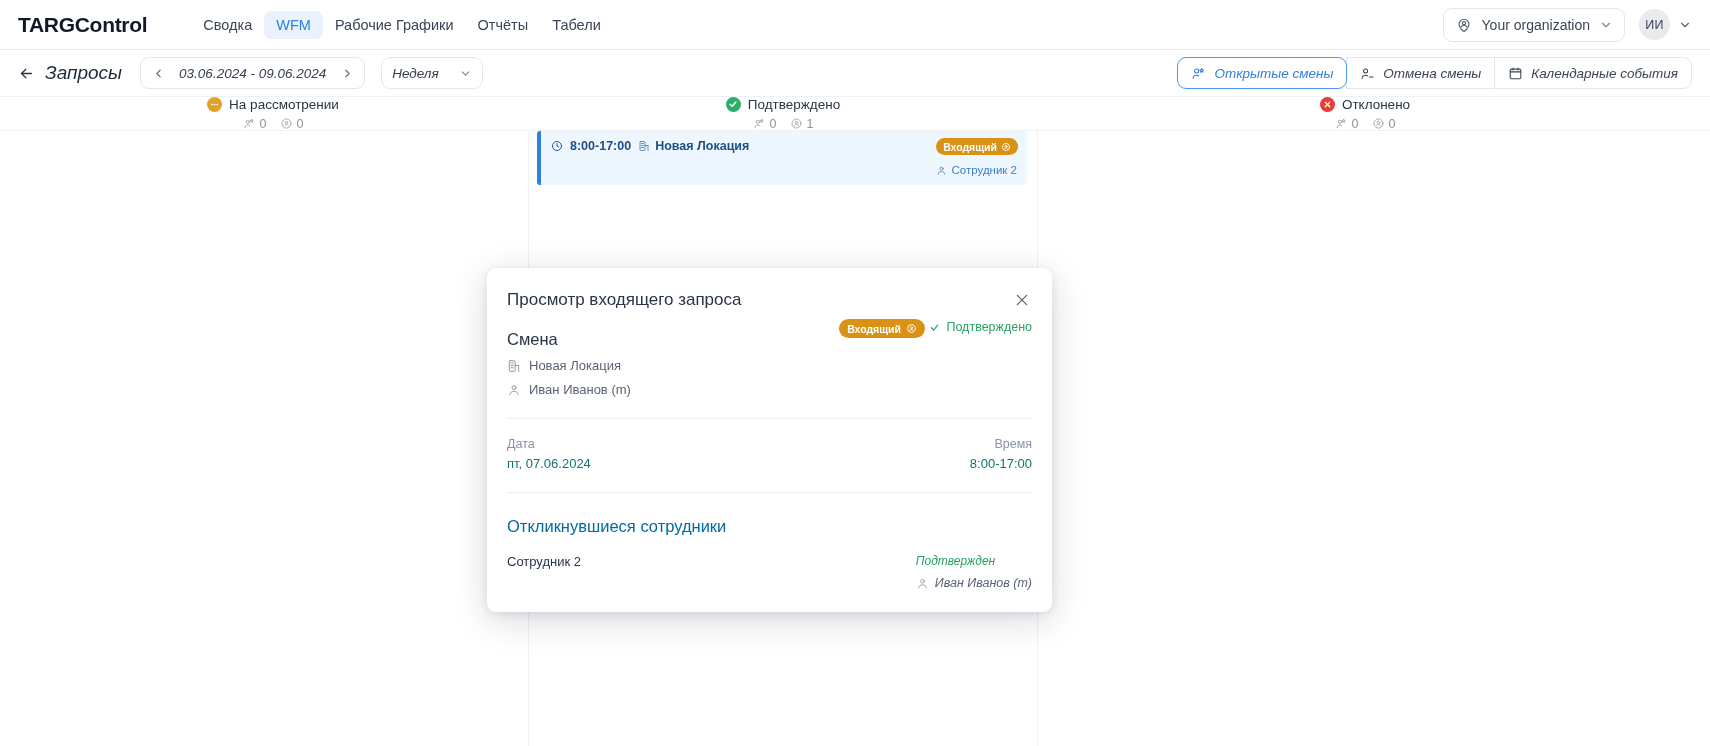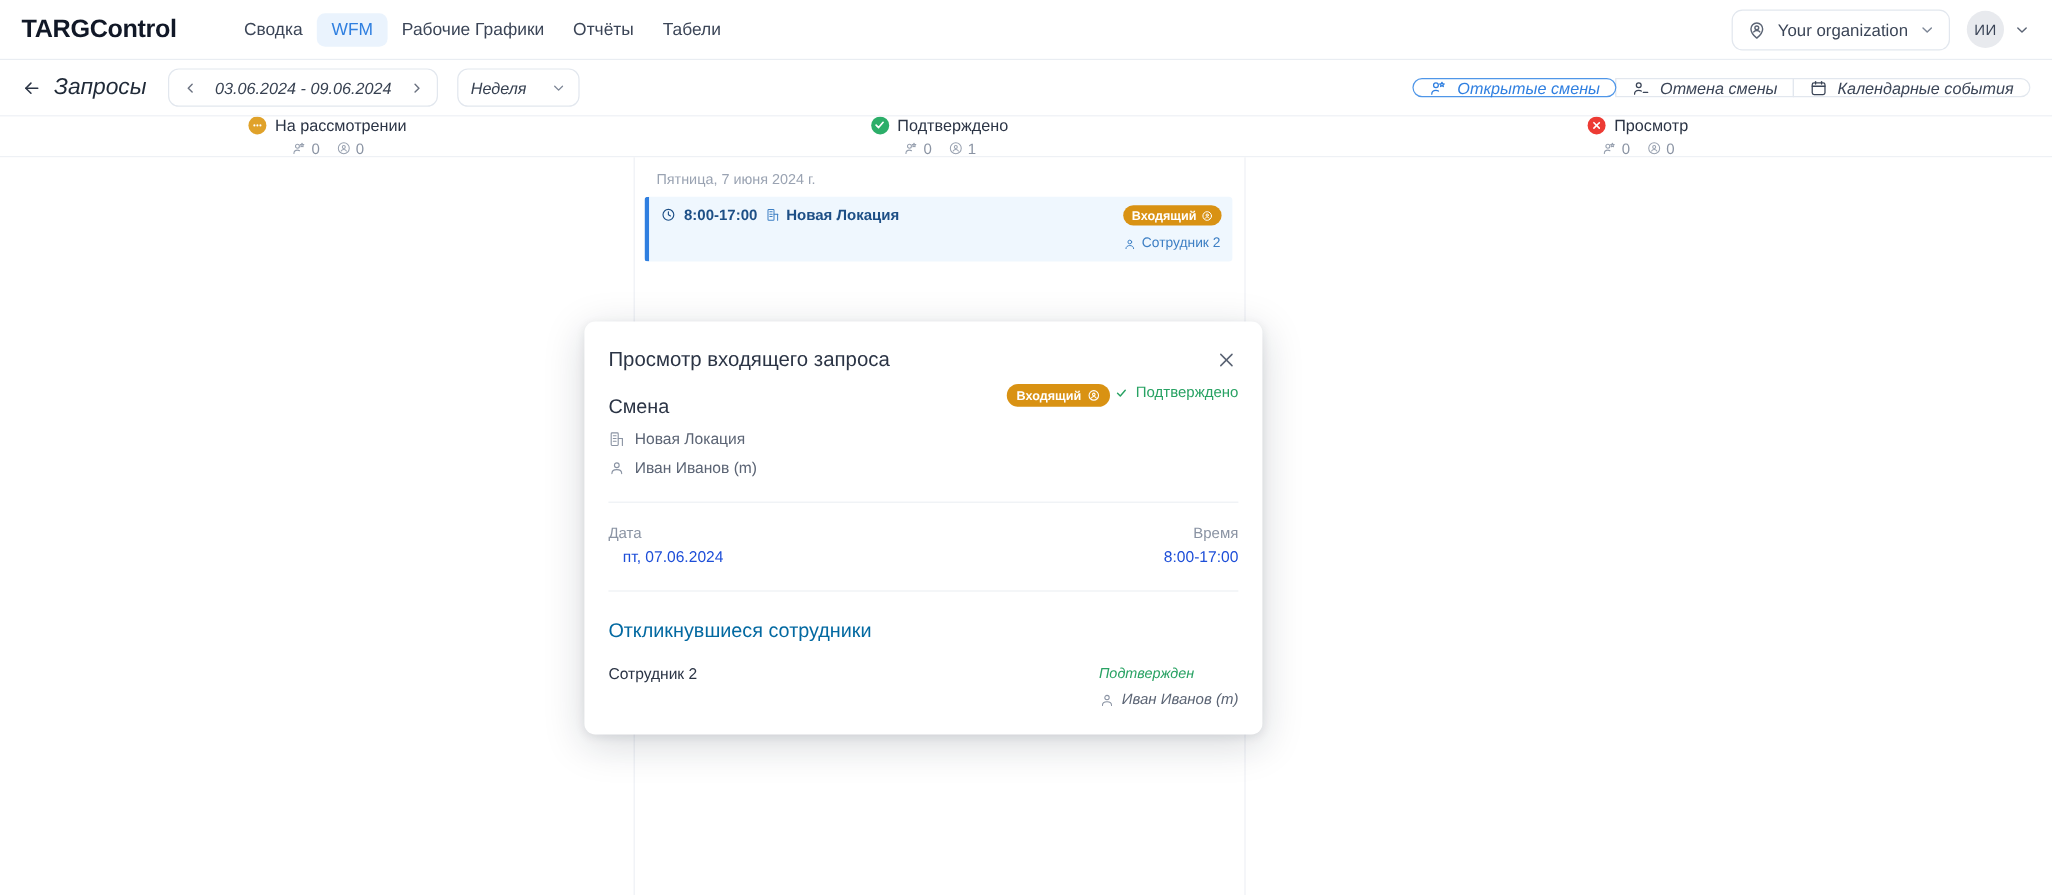--- a/index.html
+++ b/index.html
@@ -80,21 +80,21 @@
     display:flex;align-items:center;
     border:1px solid #e2e7ee;border-radius:9px;
     height:32px; width:102px; padding:0 10px;
     font-size:13.5px;color:#374151;background:#fff;cursor:pointer;
   }
   .periodsel .chev{ margin-left:auto; }
 
   .toolbar-right{ margin-left:auto; display:flex; align-items:center; }
   .segbtn{
     display:flex;align-items:center;gap:8px;
-    height:16px;padding:0 13px;
+    height:32px;padding:0 13px;
     border:1px solid #e2e7ee;
     font-size:13.5px;color:#3b4557;background:#fff;
     white-space:nowrap;cursor:pointer;
     margin-left:-1px;
   }
   .segbtn:first-child{ border-radius:9px 0 0 9px; margin-left:0;}
   .segbtn:last-child{ border-radius:0 9px 9px 0;align-items:center;}
   .segbtn.active{
     color:#2f7fe0; border-color:#4f96e8; background:#fff;
     position:relative; z-index:2; border-radius:9px;
@@ -197,21 +197,21 @@
   }
   .meta-line{
     display:flex;align-items:center;gap:8px;
     font-size:13px;color:#5b6474; margin-top:9px;
   }
   .divider{ height:1px;background:#edf0f4; margin:21px 0 0 0; }
   .dt-row{ display:flex; margin-top:18px; }
   .dt-col{ flex:1; }
   .dt-col.right{ text-align:right; }
   .dt-label{ font-size:12.5px; color:#8a93a3; }
-  .dt-value{ font-size:13px; color:#1d4ed8; margin-top:5px;margin-left:12px; }
+  .dt-value{ font-size:13px; color:#0f766e; margin-top:5px; }
   .resp-title{ font-size:16.5px; color:#0369a1; margin-top:24px; }
   .resp-row{ margin-top:18px; display:flex; align-items:flex-start; }
   .resp-name{ font-size:13px; color:#2b3445; }
   .resp-right{ margin-left:auto; text-align:left;font-style:italic; }
   .resp-status{ font-size:12px; color:#28a263; }
   .resp-mgr{ display:flex;align-items:center;justify-content:flex-end;gap:6px;
              font-size:12.5px;color:#5b6474; margin-top:8px; }
 </style>
 </head>
 <body>
@@ -397,21 +397,21 @@
 
   <div class="statuscol col-rejected">
     <div class="colrow" style="width:100%">
       <div class="lbl">
         <span class="dot-badge" style="background:#ed3b34">
           <svg width="9" height="9" viewBox="0 0 24 24" fill="none" stroke="#fff" stroke-width="3.6" stroke-linecap="round">
               <line x1="6" y1="6" x2="18" y2="18"></line>
               <line x1="18" y1="6" x2="6" y2="18"></line>
             </svg>
         </span>
-        <span>Просмотр</span>
+        <span>Отклонено</span>
       </div>
       <div class="counters">
         <span class="counter">
           <span class="ico">
             <svg width="13" height="13" viewBox="0 0 24 24" fill="none" stroke="#98a1b0" stroke-width="1.7" stroke-linecap="round" stroke-linejoin="round">
               <circle cx="9" cy="9" r="3"></circle>
                 <path d="M3.6 20c0-3 2.4-5 5.4-5 1.2 0 2.3.3 3.2.9"></path>
               <path d="M16 4.4l.85 1.75 1.9.28-1.4 1.33.33 1.9L16 8.85l-1.68.81.33-1.9-1.4-1.33 1.9-.28z"></path>
             </svg>
           </span>
@@ -429,21 +429,20 @@
         </span>
       </div>
     </div>
   </div>
 </div>
 
 <div class="board">
   <div class="bcol pending"></div>
 
   <div class="bcol approved">
-    <div class="daylabel">Пятница, 7 июня 2024 г.</div>
     <div class="shiftcard">
       <div class="line1">
         <span class="ico">
           <svg width="12" height="12" viewBox="0 0 24 24" fill="none" stroke="#1d4f86" stroke-width="1.9" stroke-linecap="round" stroke-linejoin="round">
               <circle cx="12" cy="12" r="9"></circle>
               <polyline points="12 7 12 12 15.5 14"></polyline>
             </svg>
         </span>
         <span>8:00-17:00</span>
         <span class="loc">

